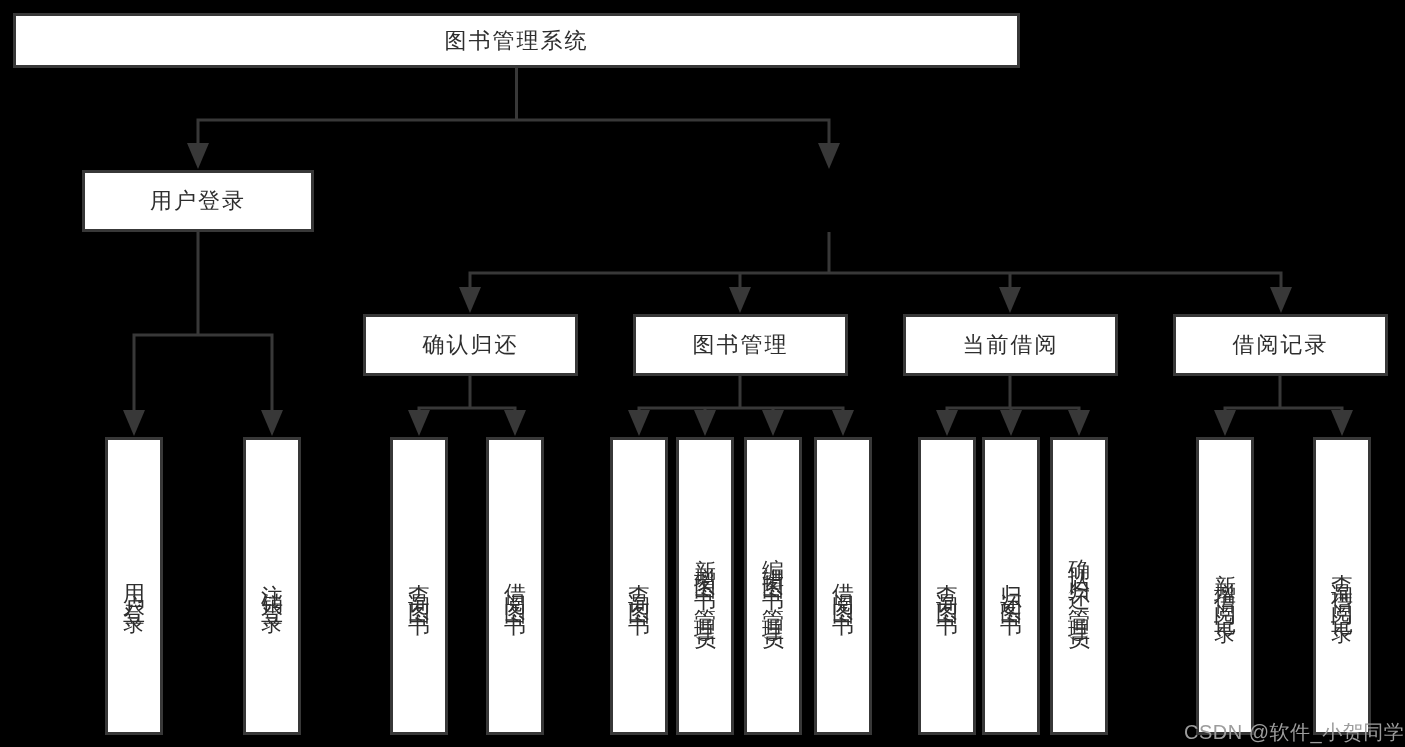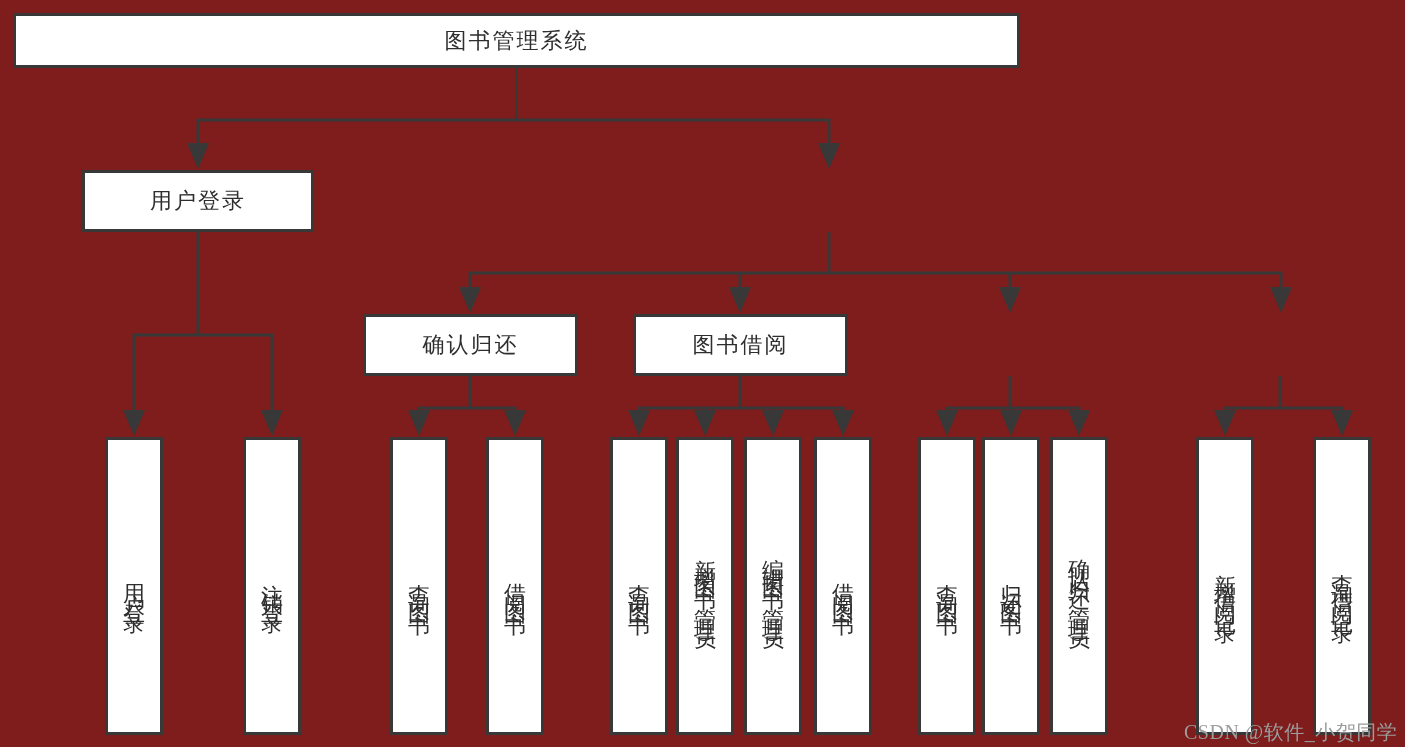--- a/index.html
+++ b/index.html
@@ -1,18 +1,18 @@
 <!DOCTYPE html>
 <html><head>
 <meta charset="utf-8">
 <style>
   html,body{margin:0;padding:0;background:#fff;}
   .stage{
-    position:relative;width:1405px;height:747px;background:#7f1d1d;
-    font-family:Liberation Serif, serif;overflow:hidden;
+    position:relative;width:1405px;height:747px;background:#000000;
+    font-family:Liberation Sans, sans-serif;overflow:hidden;
   }
   svg.wires{position:absolute;left:0;top:0;z-index:1;}
   svg.wires path{stroke:#383838;stroke-width:3;fill:none;}
   svg.wires polygon{fill:#383838;stroke:none;}
   .hnode{
     position:absolute;box-sizing:border-box;border:3px solid #383838;background:#ffffff;
     display:flex;align-items:center;justify-content:center;z-index:2;
     font-size:22px;color:#2e2e2e;letter-spacing:2px;white-space:nowrap;
   }
   .vnode{
@@ -81,21 +81,27 @@
   </div>
 
   <div class="hnode" style="left:82px;top:170px;width:232px;height:62px">
     <span>用户登录</span>
   </div>
 
   <div class="hnode" style="left:363px;top:314px;width:215px;height:62px">
     <span>确认归还</span>
   </div>
   <div class="hnode" style="left:633px;top:314px;width:215px;height:62px">
-    <span>图书借阅</span>
+    <span>图书管理</span>
+  </div>
+  <div class="hnode" style="left:903px;top:314px;width:215px;height:62px">
+    <span>当前借阅</span>
+  </div>
+  <div class="hnode" style="left:1173px;top:314px;width:215px;height:62px">
+    <span>借阅记录</span>
   </div>
 
   <div class="vnode" style="left:105px;top:437px;width:58px;height:298px">
     <span>用户登录</span>
   </div>
   <div class="vnode" style="left:243px;top:437px;width:58px;height:298px">
     <span>注销登录</span>
   </div>
 
   <div class="vnode" style="left:390px;top:437px;width:58px;height:298px">

